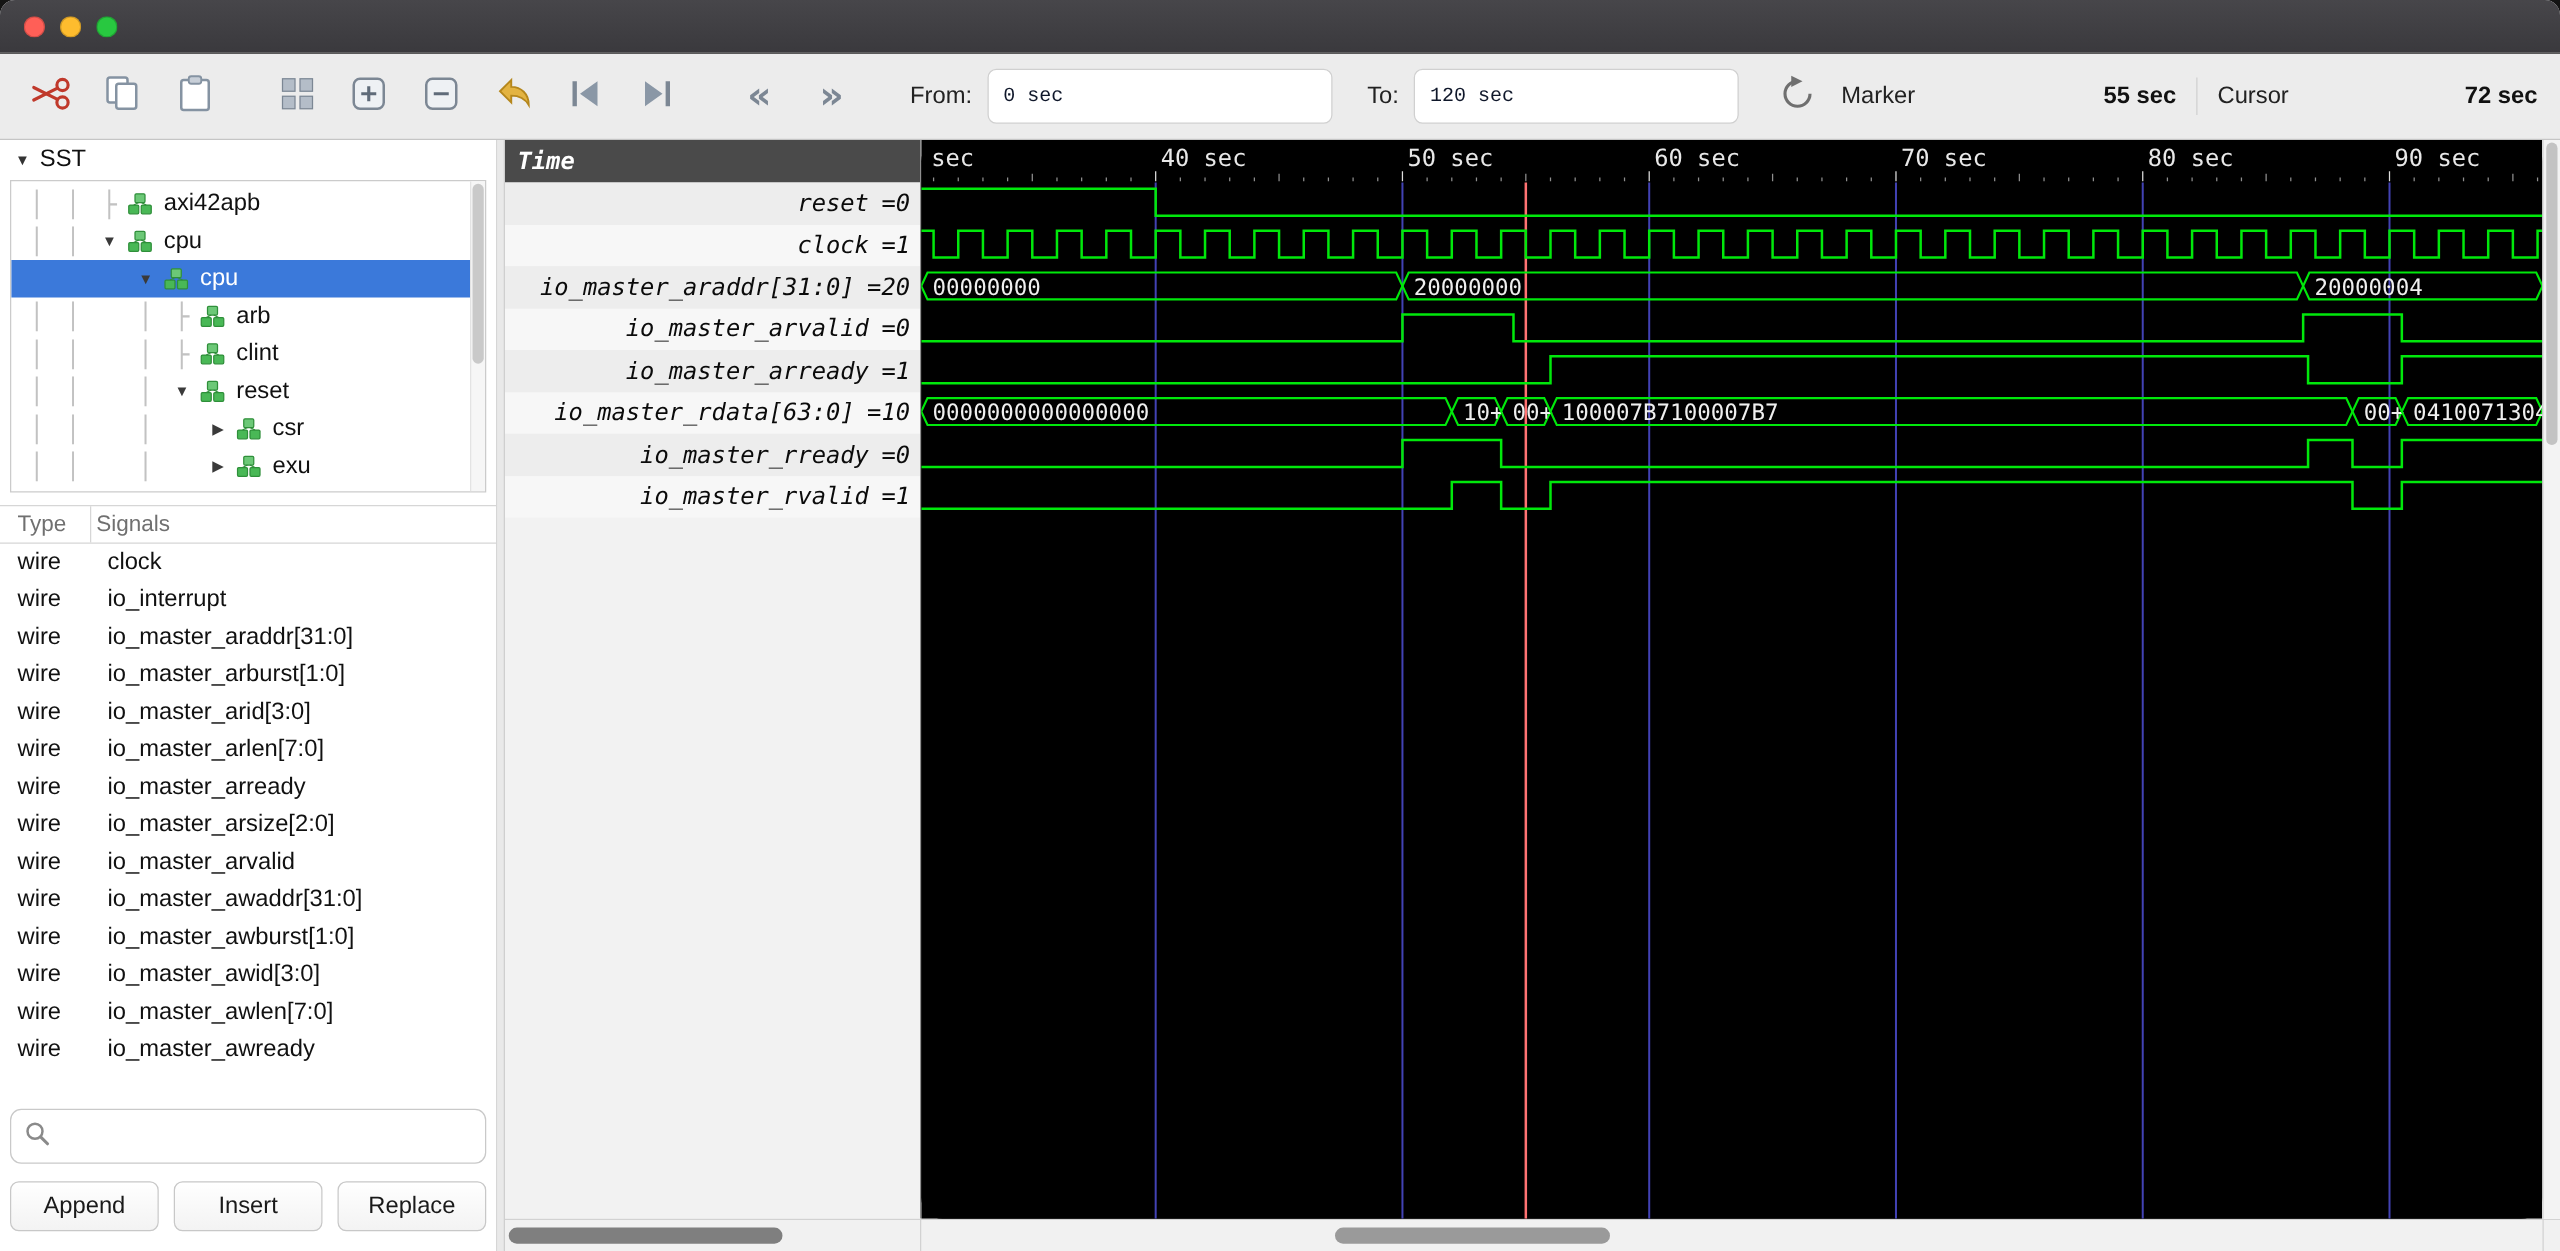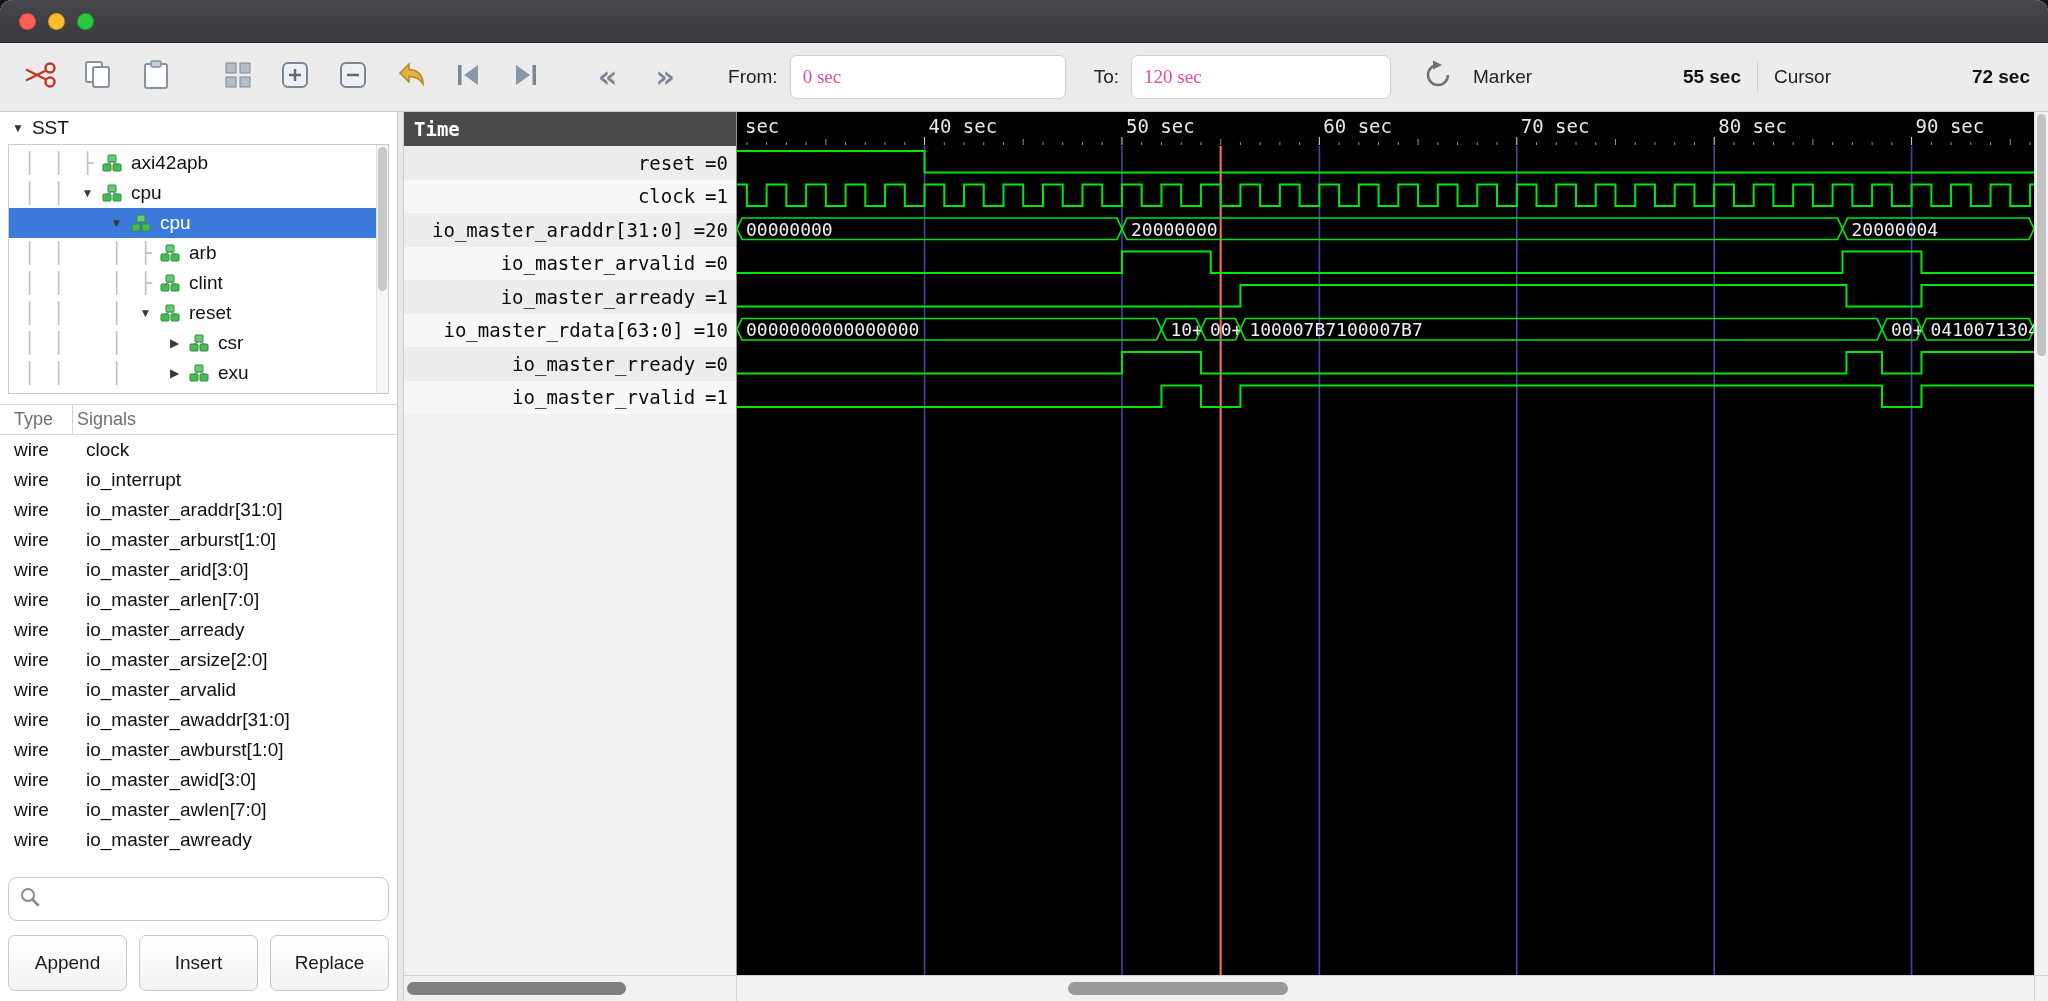--- a/index.html
+++ b/index.html
@@ -21,21 +21,21 @@
   
   .toolbar { flex:0 0 69px; background:#ececec; border-bottom:1px solid #c5c5c5;
              display:flex; align-items:center; padding:0 18px; }
   .tb-icon { width:46px; height:46px; margin-right:12px; display:flex;
              align-items:center; justify-content:center; border-radius:7px; }
   .tb-gap { width:24px; flex:0 0 24px; }
   .tb-glyph { font-size:30px; color:#7c8794; font-weight:bold; line-height:1;
               font-family:"DejaVu Sans",sans-serif; }
   .tb-label { font-size:19px; color:#222; margin:0 12px 0 4px; white-space:nowrap; }
   .tb-input { height:44px; border:1px solid #d0d0d0; border-radius:7px; background:#fff;
-              font-size:19px; padding:0 12px; color:#ec4899; font-family:Liberation Serif, serif; }
+              font-size:16px; padding:0 12px; color:#0f172a; font-family:Liberation Mono, monospace; }
   .tb-input.from { width:278px; } .tb-input.to { width:262px; }
   .marker-group { margin-left:auto; display:flex; align-items:center; }
   .pair { display:flex; align-items:center; justify-content:space-between; }
   .pair.marker { width:268px; } .pair.cursor { width:256px; }
   .mk-label { font-size:19px; color:#222; }
   .mk-value { font-size:19px; font-weight:bold; color:#111; white-space:nowrap; }
   .mk-div { width:1px; height:30px; background:#cfcfcf; margin:0 16px; }
 
   
   .main { flex:1; display:flex; min-height:0; }
@@ -72,30 +72,30 @@
   .sig-row { height:30px; display:flex; align-items:center; font-size:19px; color:#111; }
   .sig-type { flex:0 0 72px; padding-left:14px; }
   .sig-name { padding-left:14px; white-space:nowrap; }
 
   .search-box { margin:12px 8px 0; flex:0 0 44px; border:1px solid #c9c9c9;
                 border-radius:9px; background:#fff; display:flex; align-items:center;
                 padding:0 10px; gap:8px; }
   .search-box input { flex:1; border:none; outline:none; font-size:19px;
                       font-family:inherit; color:#111; background:transparent; }
   .btn-row { margin:14px 8px 10px; display:flex; gap:12px; flex:0 0 46px; }
-  .btn { flex:1; height:56px; background:linear-gradient(#ffffff,#f3f3f3);
+  .btn { flex:1; height:40px; background:linear-gradient(#ffffff,#f3f3f3);
          border:1px solid #c8c8c8; border-radius:7px; font-size:19px; color:#1a1a1a;
          font-family:inherit; }
 
   
   .splitter { flex:0 0 6px; background:#e9e9e9; border-right:1px solid #cfcfcf; }
   .right-col { flex:1; display:flex; flex-direction:column; min-width:0; }
   .wave-row { flex:1; display:flex; min-height:0; }
   .names-col { flex:0 0 333px; background:#f2f2f2; display:flex; flex-direction:column;
-               border-right:1px solid #8f8f8f; }
+               border-right:1px solid #8f8f8f;font-style:italic; }
   .names-header { flex:0 0 34px; background:#4a4a4a; color:#fff; font-size:19px;
                   font-weight:bold; display:flex; align-items:center; padding-left:10px;
                   font-family:"DejaVu Sans Mono",monospace; }
   .wname-row { height:33.5px; display:flex; align-items:center; justify-content:flex-end;
                padding-right:8px; gap:10px; font-family:"DejaVu Sans Mono",monospace;
                font-size:19px; color:#0b0b0b; background:#f7f7f7; white-space:nowrap; overflow:hidden; }
   .wname-row.alt { background:#ededed; }
   .wave-area { flex:1; position:relative; background:#000; min-width:0;border-radius:17px; }
   #wave-svg { display:block; position:absolute; inset:0; }
   .vscroll { flex:0 0 14px; background:#f3f3f3; border-left:1px solid #d9d9d9; position:relative; }

